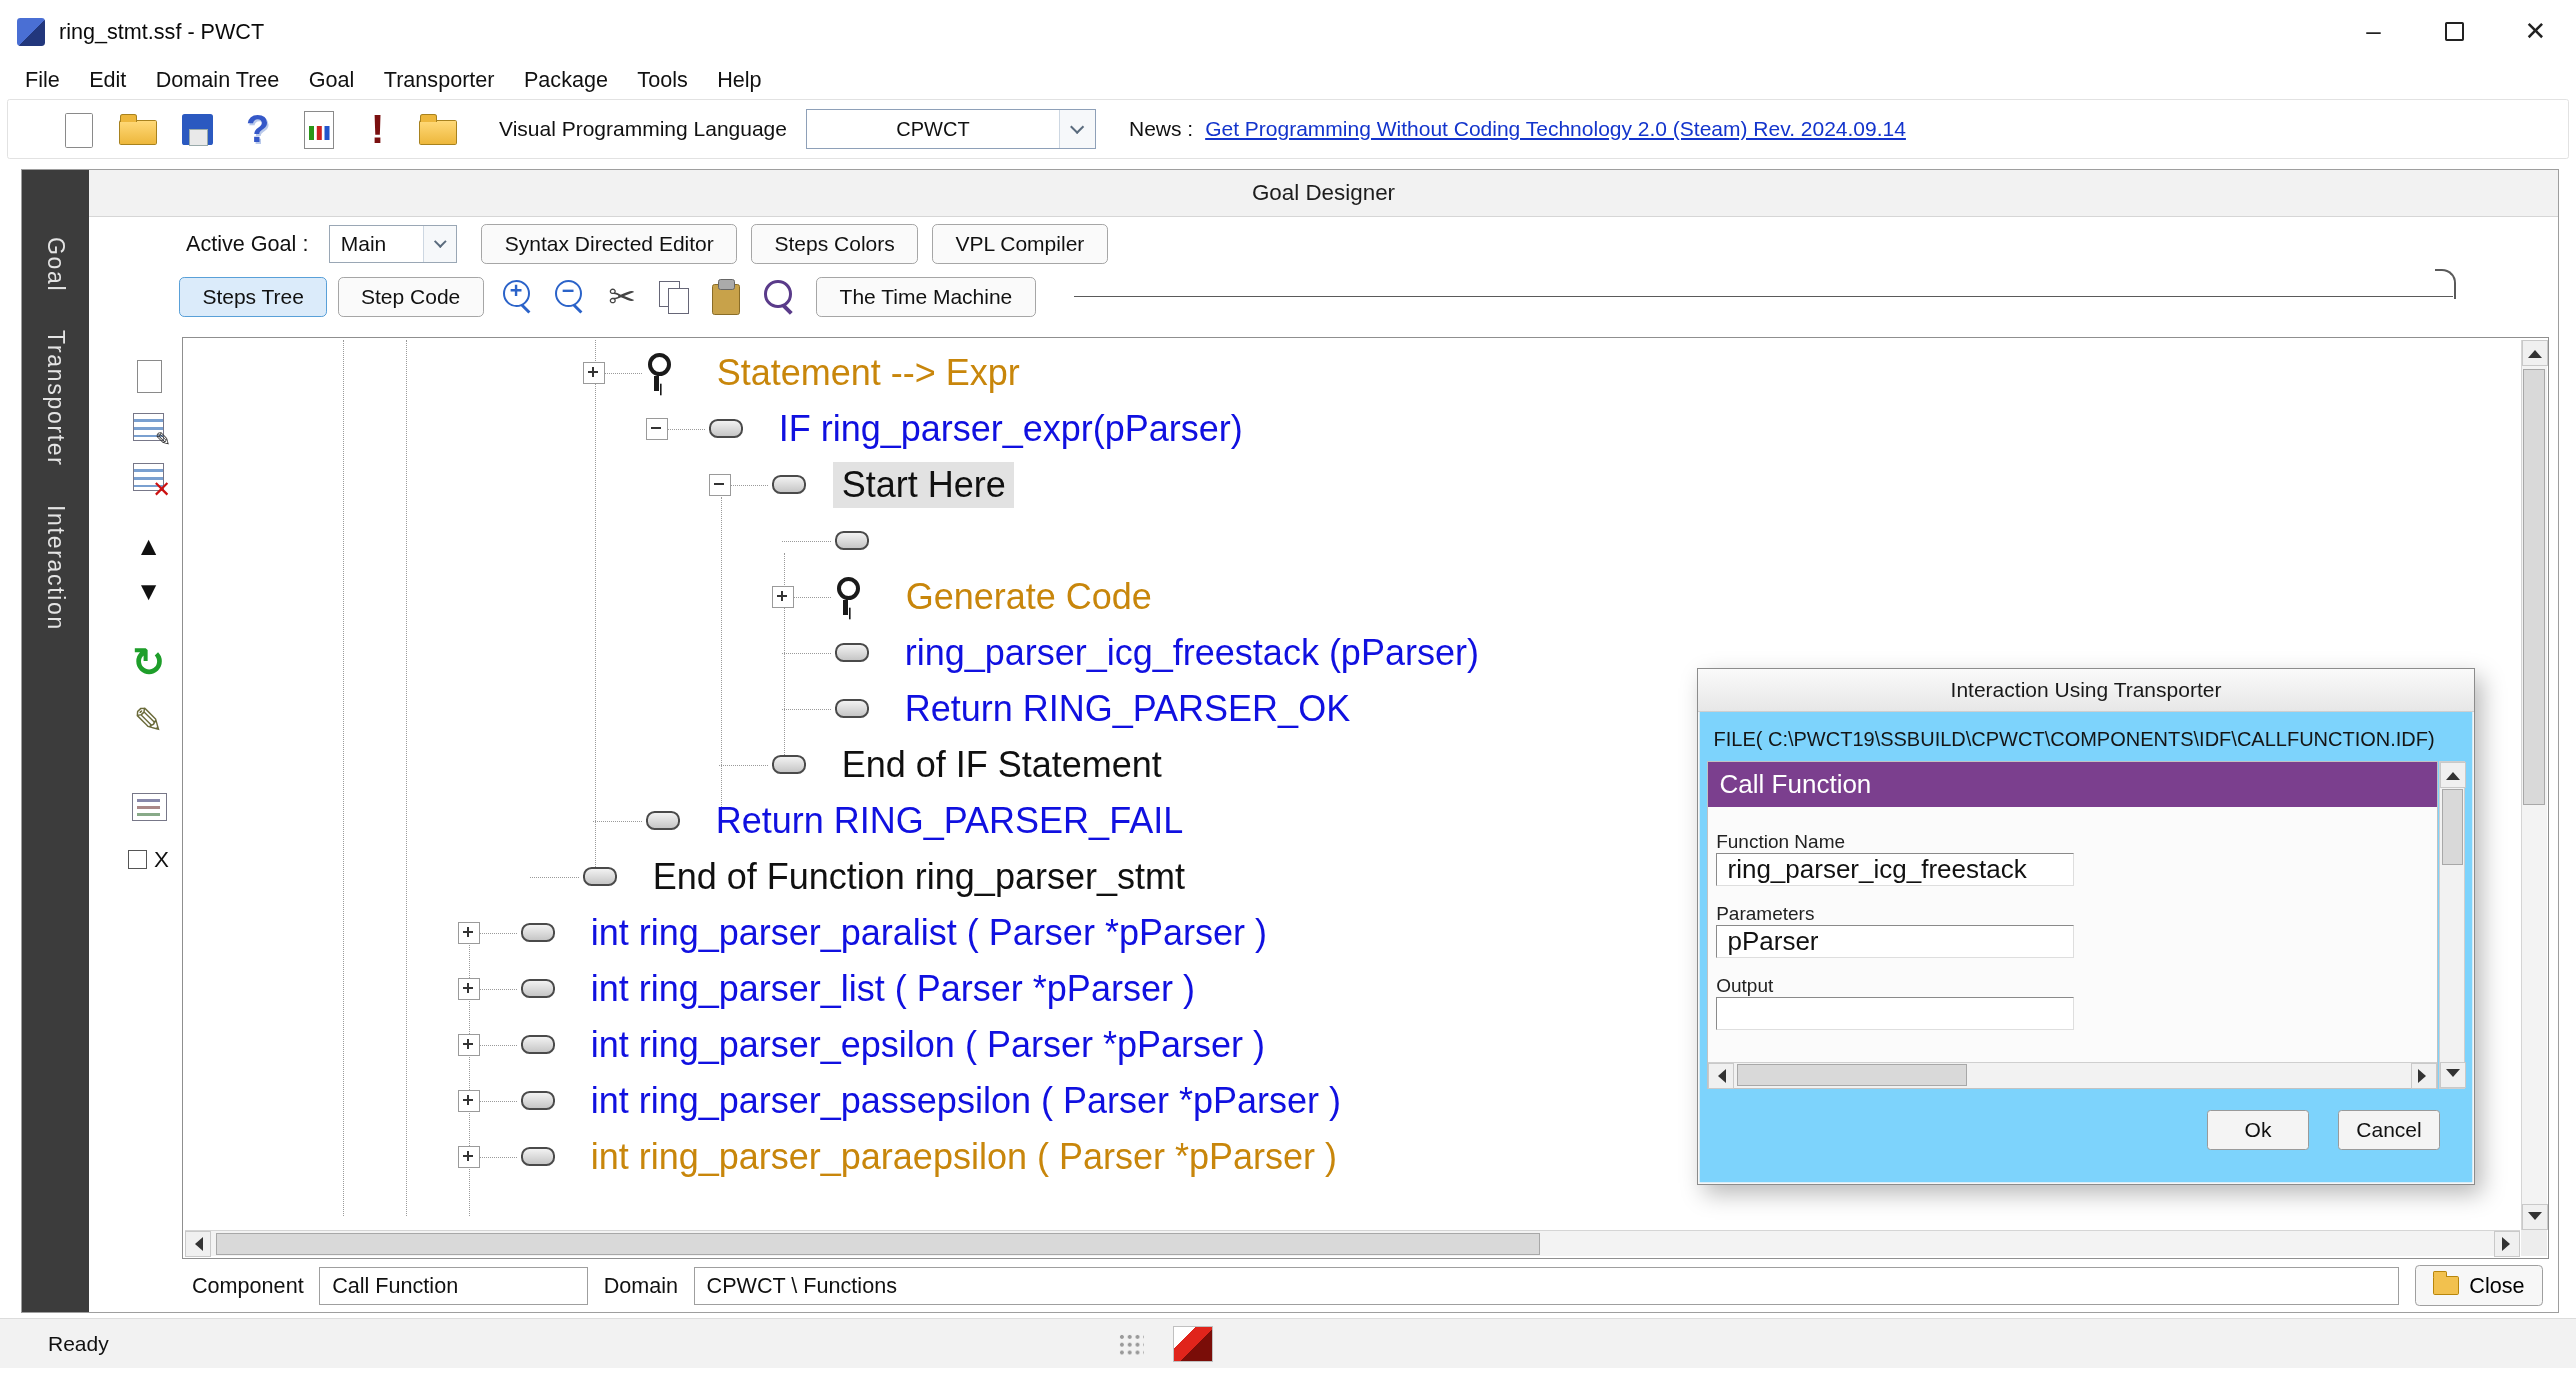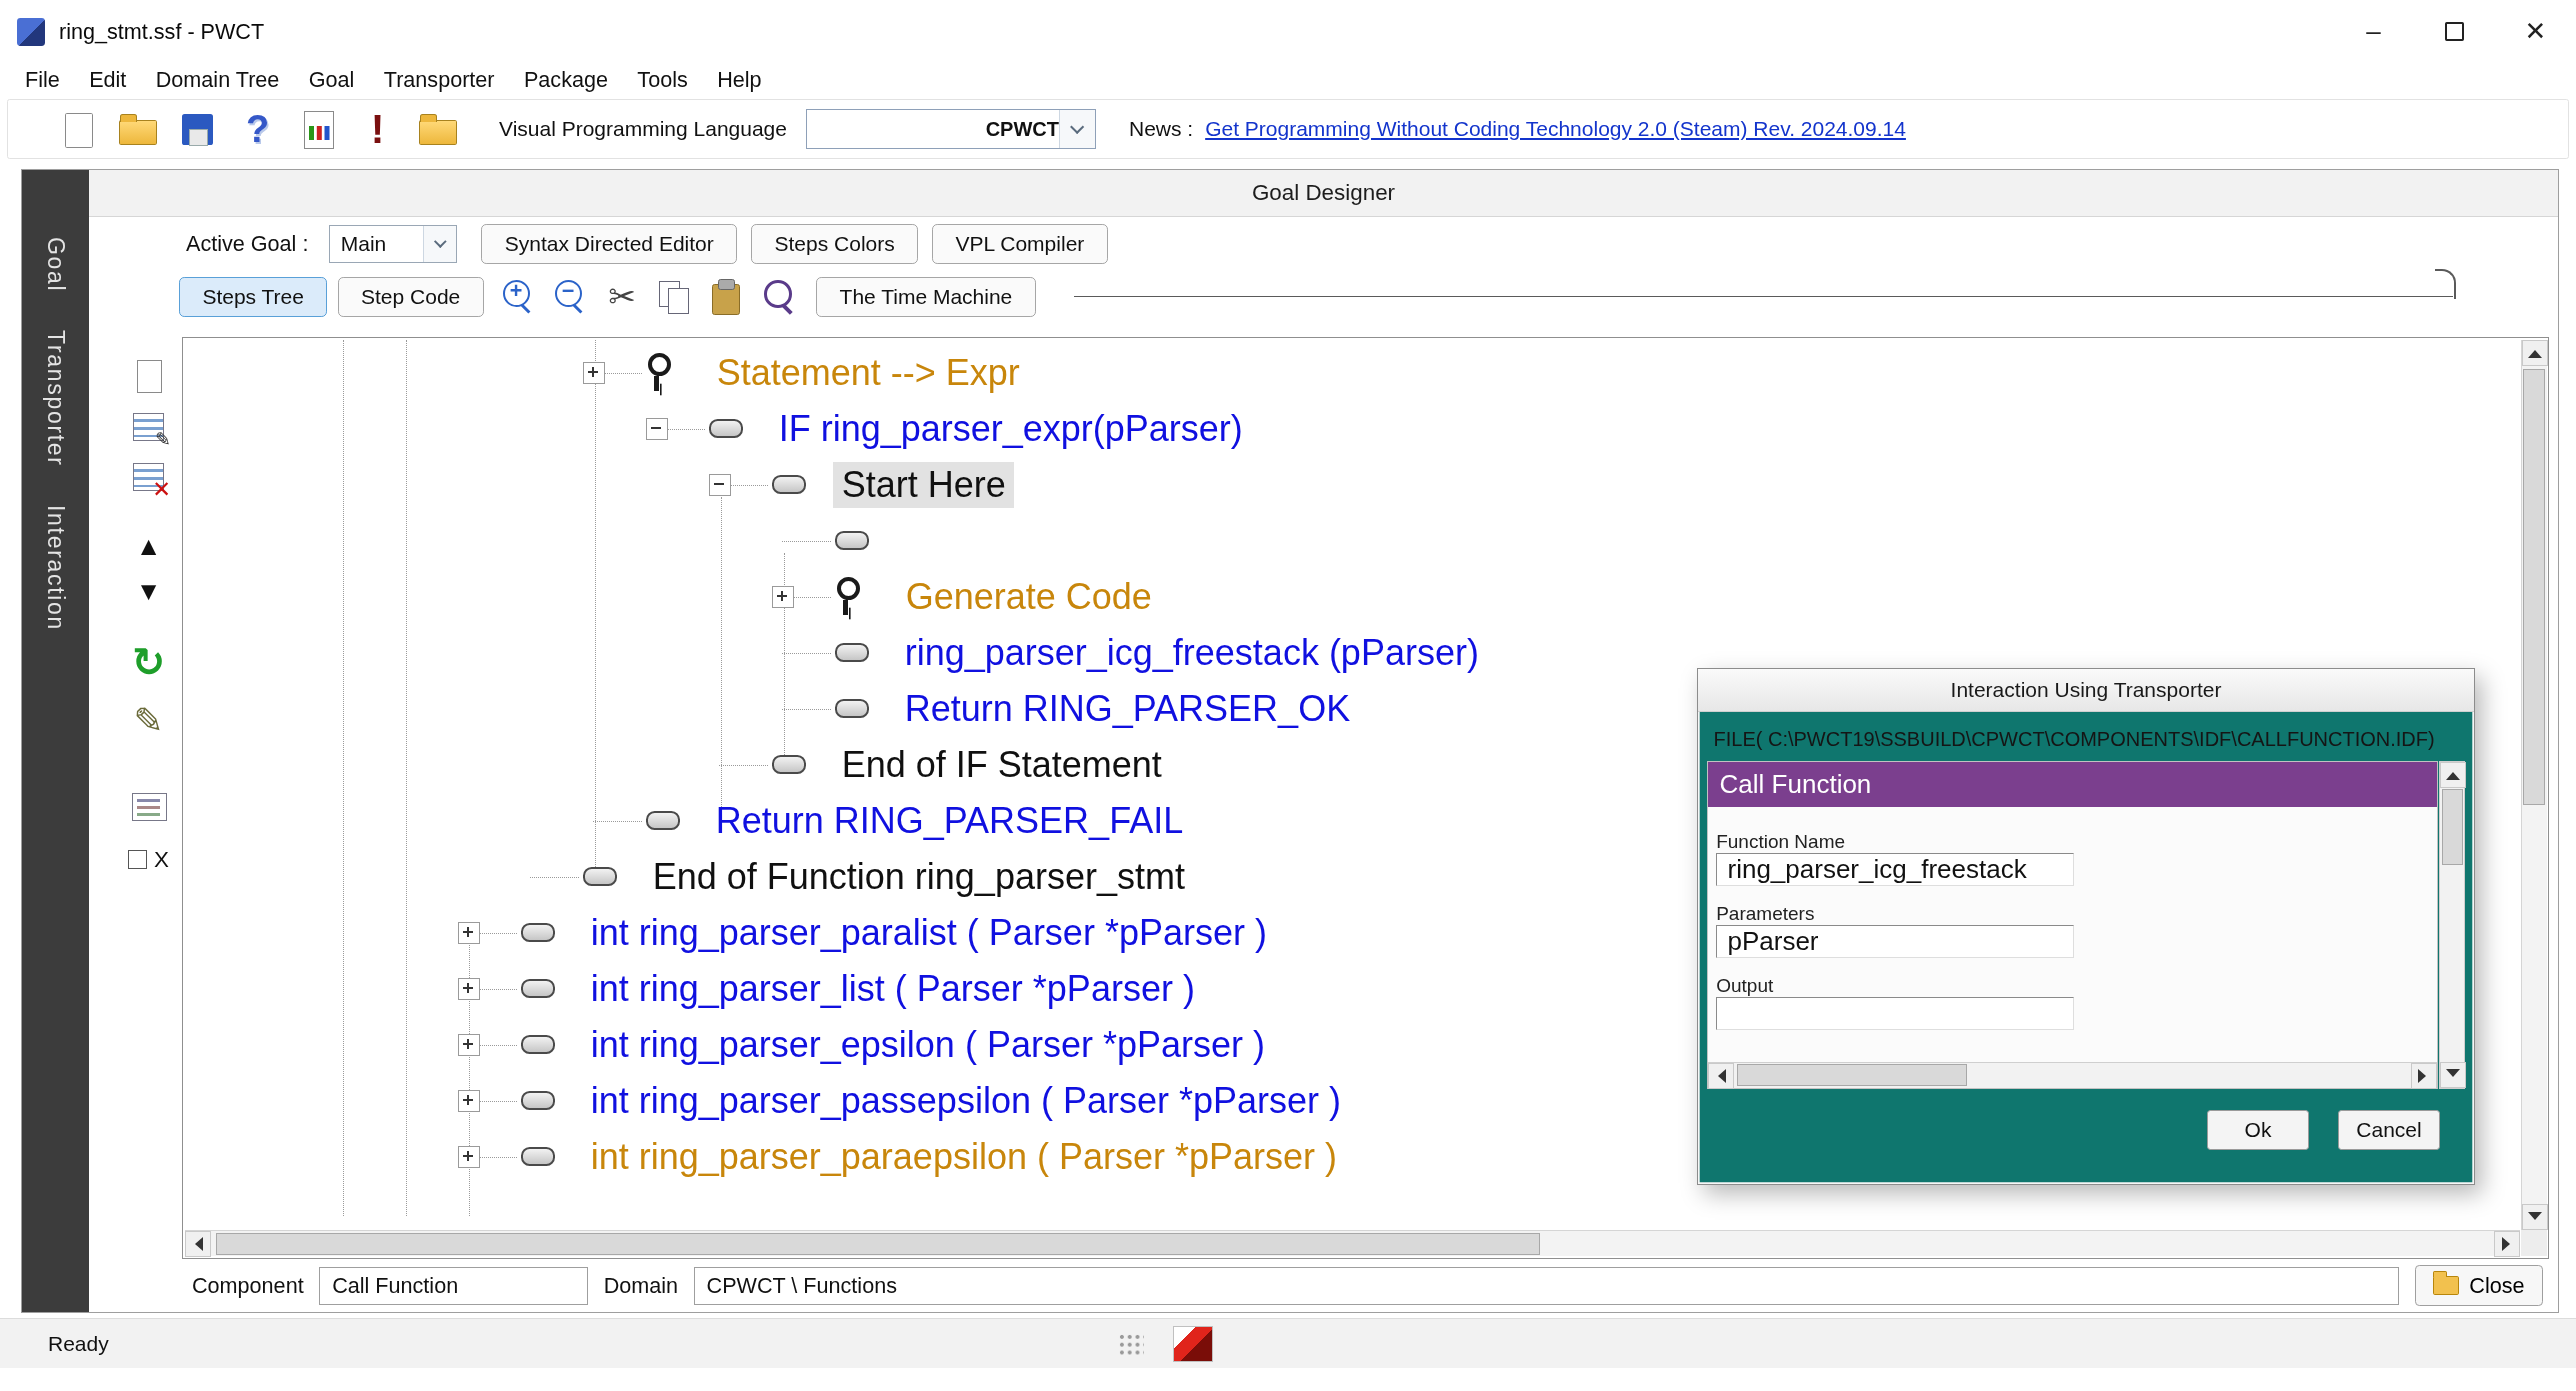--- a/index.html
+++ b/index.html
@@ -29,21 +29,21 @@
 .save-file-icon::after{content:'';position:absolute;left:13px;top:21.6px;width:17px;height:14.7px;background:#e9e9e9;border:0.9px solid #9aa;}
 .help-icon::before{content:'?';font-size:38px;font-weight:bold;color:#3558c8;text-shadow:1.7px 1.7px 0 #b9c9ea;}
 .report-icon::before{content:'';position:absolute;left:7.8px;top:3.4px;width:28px;height:36px;background:#fff;border:1.7px solid #8a8a8a;}
 .report-icon::after{content:'';position:absolute;left:13px;bottom:10.3px;width:5.2px;height:14px;background:#2a9618;box-shadow:7.8px 0 0 #cc2222,15.5px 0 0 #2255cc;}
 .run-icon::before{content:'!';font-size:41px;font-weight:bold;color:#7a1010;}
 .package-icon::after{content:'';position:absolute;left:4.3px;top:6px;width:14.7px;height:7.8px;background:#edb73c;border:1.7px solid #a8821e;border-bottom:none;border-radius:2.6px 2.6px 0 0;}
 .package-icon::before{content:'';position:absolute;left:3.4px;top:12px;width:36px;height:23px;background:linear-gradient(#ffd978,#edb73c);border:1.7px solid #a8821e;border-radius:1.7px;}
 .package-icon i{position:absolute;right:-1.7px;top:-3.4px;font-style:normal;font-size:19px;color:#e8a800;}
 .vpl-label{font-size:21px;margin-left:40px;}
 .vpl-combo{width:290px;height:40px;border:0.9px solid #8ea0b8;margin-left:19px;display:flex;align-items:center;background:#fff;}
-.vpl-value{flex:1;text-align:right;font-size:20px;font-weight:bold;}
+.vpl-value{flex:1;text-align:center;font-size:20px;}
 .vpl-arrow{width:36px;height:100%;border-left:0.9px solid #cdd7e2;display:flex;align-items:center;justify-content:center;background:#f6f8fa;}
 .chev{width:10.3px;height:10.3px;border-right:2.6px solid #5a6b7d;border-bottom:2.6px solid #5a6b7d;transform:rotate(45deg);margin-top:-4.3px;}
 .news-label{font-size:21px;margin-left:33px;}
 .news-link{font-size:21px;margin-left:12px;color:#1334cc;text-decoration:underline;}
 
 
 .workspace{position:absolute;left:21px;top:169px;width:2538px;height:1144px;border:0.9px solid #9e9e9e;background:#fff;display:flex;}
 .side-strip{width:67px;background:#3c3c3c;display:flex;flex-direction:column;align-items:center;padding-top:67px;flex:none;}
 .side-tab{writing-mode:vertical-rl;color:#e4e4e4;font-size:23px;letter-spacing:1.7px;margin-bottom:38px;}
 .gd{flex:1;display:flex;flex-direction:column;min-width:0;}
@@ -147,21 +147,21 @@
 .gd-bottom{height:53px;display:flex;align-items:center;padding:0 15.5px 0 103px;gap:15.5px;flex:none;}
 .gb-label{font-size:21.6px;flex:none;}
 .gb-box{height:38px;border:0.9px solid #9f9f9f;background:#fff;display:flex;align-items:center;padding:0 12px;font-size:21.6px;}
 .gb-box.component{width:269px;flex:none;}
 .gb-box.domain{flex:1;min-width:0;}
 .close-btn{height:41px;display:flex;align-items:center;gap:10.3px;padding:0 17px;border:0.9px solid #9f9f9f;border-radius:4.3px;background:#f7f7f7;font-size:21.6px;font-family:inherit;flex:none;}
 .folder-mini{width:26px;height:19px;background:#f2c14e;border:0.9px solid #b8860b;border-radius:1.7px;position:relative;}
 .folder-mini::before{content:'';position:absolute;top:-6px;left:-0.9px;width:12px;height:5.2px;background:#f2c14e;border:0.9px solid #b8860b;border-bottom:none;border-radius:1.7px 1.7px 0 0;}
 
 
-.dialog{position:absolute;left:1697px;top:668px;width:778px;height:517px;background:#0f766e;border:1.7px solid #8c8c8c;box-shadow:inset 0 0 0 1.7px #f6f6f6,7px 8.6px 22.4px rgba(0,0,0,.28);z-index:60;}
+.dialog{position:absolute;left:1697px;top:668px;width:778px;height:517px;background:#7dd3fc;border:1.7px solid #8c8c8c;box-shadow:inset 0 0 0 1.7px #f6f6f6,7px 8.6px 22.4px rgba(0,0,0,.28);z-index:60;}
 .dlg-titlebar{height:43px;background:linear-gradient(#fafafa,#e7e7e7);border-bottom:0.9px solid #cfcfcf;display:flex;align-items:center;justify-content:center;font-size:21px;color:#1a1a1a;}
 .dlg-file{padding:15.5px 15.5px 10.3px;font-size:20px;color:#151515;white-space:nowrap;overflow:hidden;}
 .dlg-mid{display:flex;padding:0 8.6px;height:328px;}
 .dlg-left{flex:1;display:flex;flex-direction:column;border:0.9px solid #c2c2c2;background:#fbfbfb;min-width:0;}
 .dlg-section{height:45px;background:#7B3F8E;color:#fff;font-size:26px;display:flex;align-items:center;padding-left:12px;flex:none;}
 .dlg-fields{flex:1;padding:17px 14px 7px 8.6px;overflow:hidden;}
 .dlg-field{display:flex;align-items:flex-start;margin-bottom:10.3px;flex-direction:column;}
 .f-label{width:181px;font-size:19px;padding-top:7px;flex:none;color:#222;}
 .f-input{flex:1;height:50px;font-size:26px;padding:0 10.3px;border:1.7px solid;border-color:#8a8a8a #dedede #dedede #8a8a8a;background:#fff;font-family:inherit;color:#111;min-width:0;}
 .dlg-hscroll{height:26px;flex:none;display:flex;background:#f2f2f2;border-top:0.9px solid #cfcfcf;}

